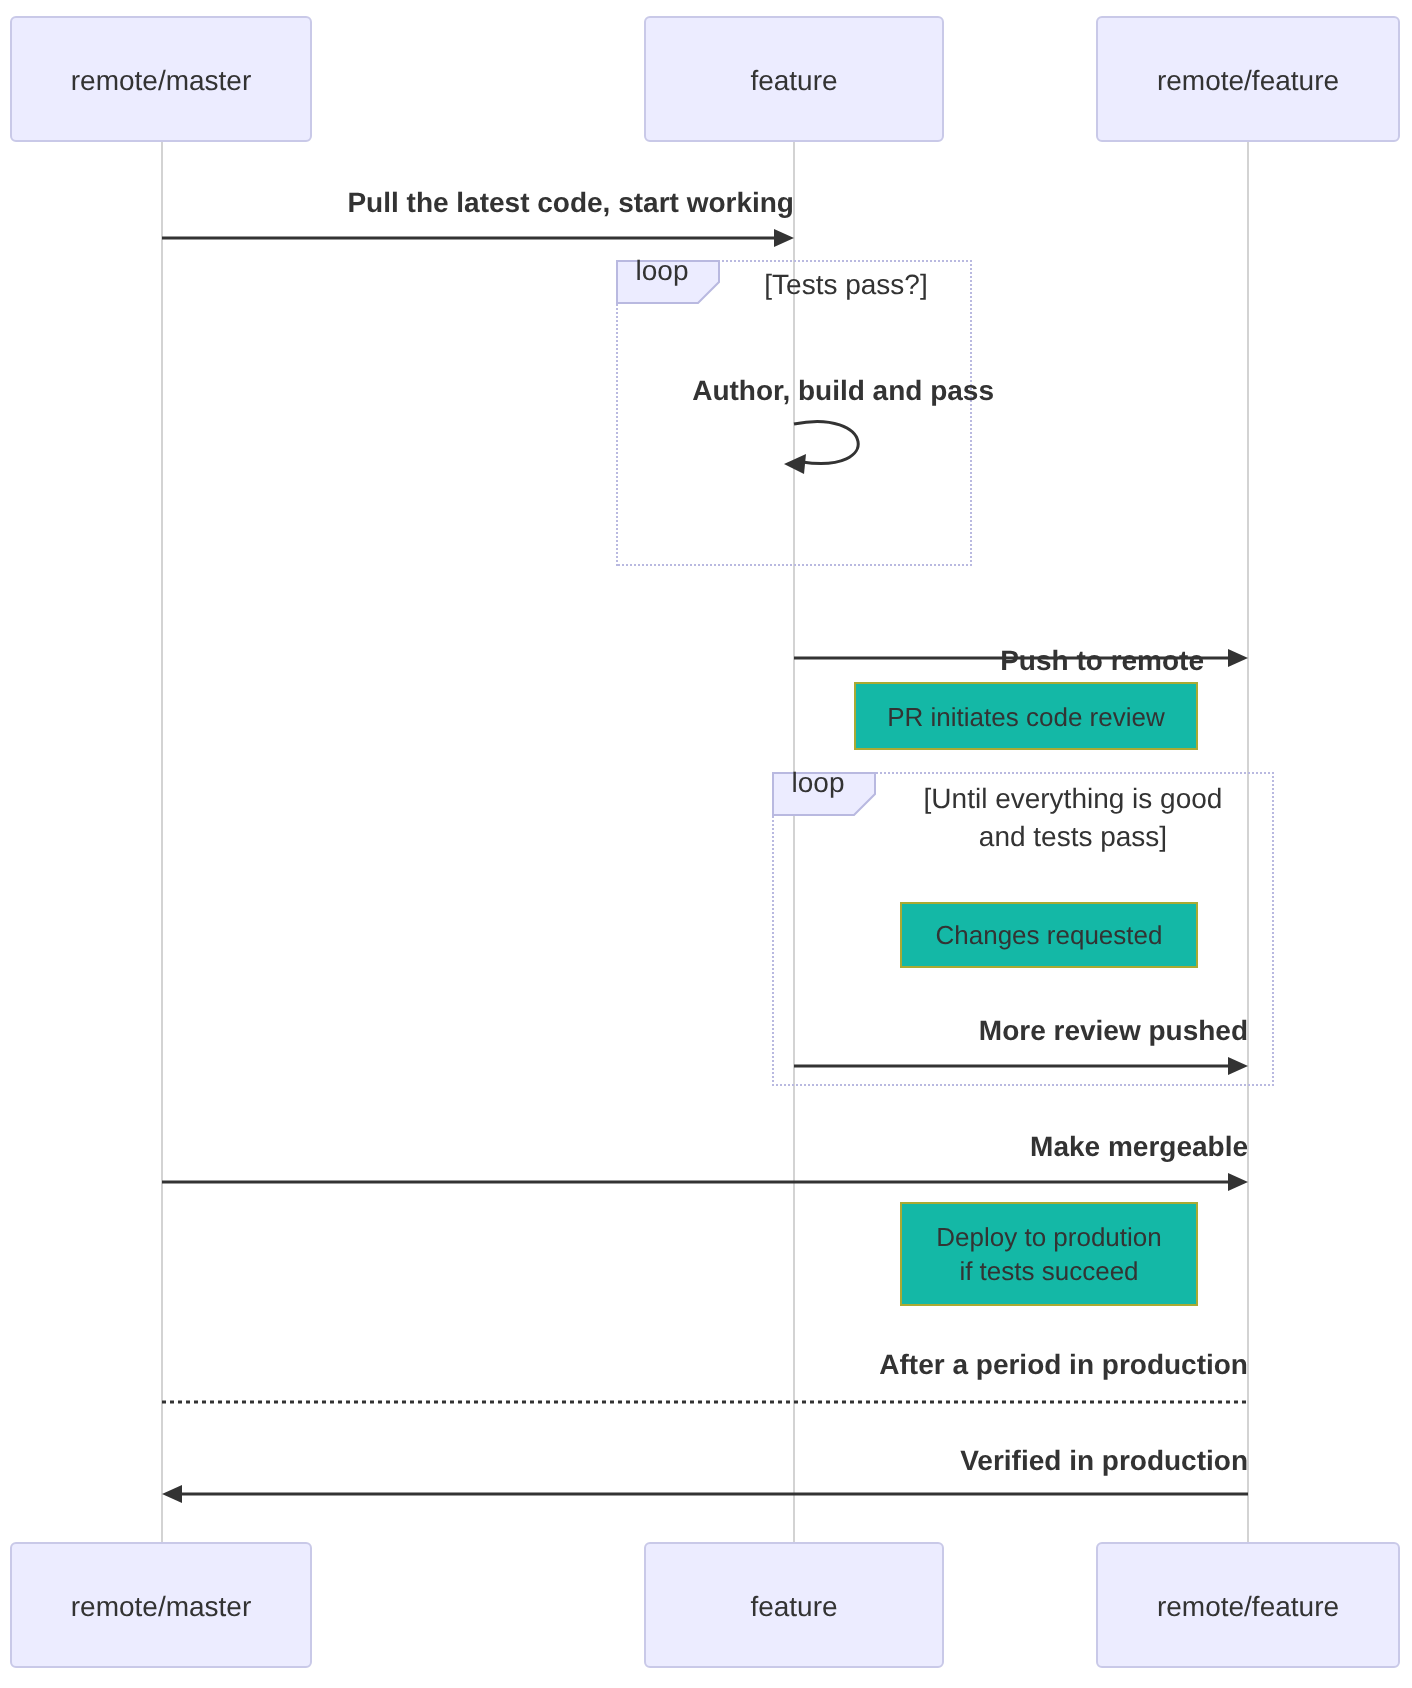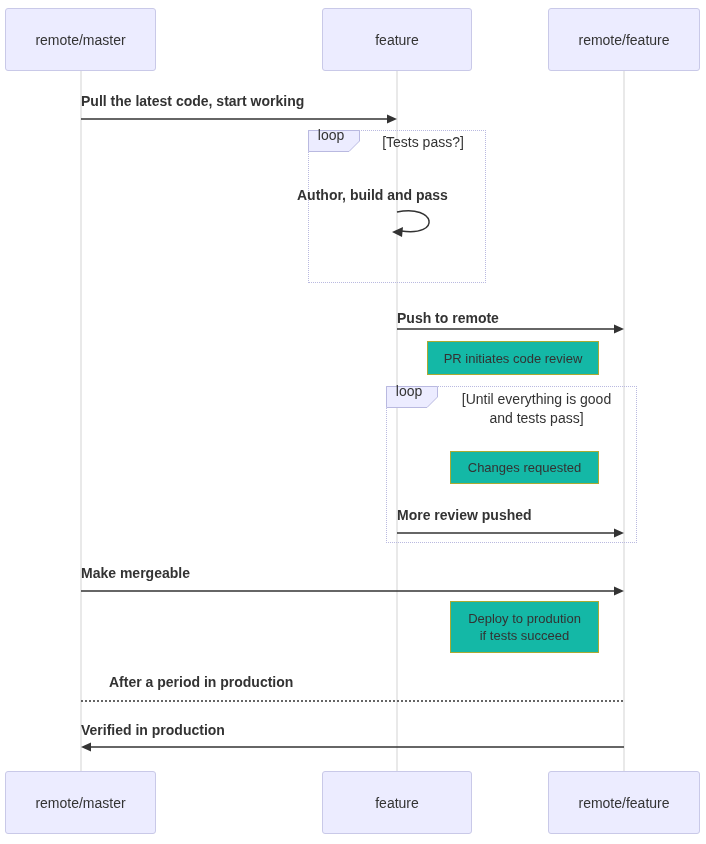--- a/index.html
+++ b/index.html
@@ -32,21 +32,21 @@
     justify-content: center;
     font-size: 14px;
     color: #333;
   }
 
   .msg {
     position: absolute;
     font-size: 14px;
     font-weight: 700;
     color: #333;
-    text-align: left;
+    text-align: right;
     line-height: 18px;
   }
 
   .loop-frame {
     position: absolute;
     border: 1px dotted #b9b9e0;
   }
 
   .loop-label {
     position: absolute;
@@ -135,21 +135,21 @@
   <div class="loop-label" style="left:308px; top:130px;">
     <svg width="52" height="22" style="position:absolute; inset:0;">
       <polygon points="0.5,0.5 51.5,0.5 51.5,11 41,21.5 0.5,21.5" fill="#ECECFF" stroke="#b9b9e0" stroke-width="1"></polygon>
     </svg>
     <span class="tab-text">loop</span>
   </div>
   <div class="loop-cond" style="left:360px; top:133px; width:126px;">[Tests pass?]</div>
 
   <div class="msg" style="left:297px; top:186px; width:200px;">Author, build and pass</div>
 
-  <div class="msg" style="left:397px; top:309px; width:205px;">Push to remote</div>
+  <div class="msg" style="left:397px; top:321px; width:205px;">Push to remote</div>
 
   <div class="note" style="left:427px; top:341px; width:172px; height:34px;">
     <span>PR initiates code review</span>
   </div>
 
   <div class="loop-frame" style="left:386px; top:386px; width:251px; height:157px;"></div>
   <div class="loop-label" style="left:386px; top:386px;">
     <svg width="52" height="22" style="position:absolute; inset:0;">
       <polygon points="0.5,0.5 51.5,0.5 51.5,11 41,21.5 0.5,21.5" fill="#ECECFF" stroke="#b9b9e0" stroke-width="1"></polygon>
     </svg>
@@ -166,21 +166,21 @@
 
   <div class="msg" style="left:397px; top:506px; width:227px;">More review pushed</div>
 
   <div class="msg" style="left:81px; top:564px; width:543px;">Make mergeable</div>
 
   <div class="note" style="left:450px; top:601px; width:149px; height:52px;">
     <span>Deploy to prodution</span>
     <span>if tests succeed</span>
   </div>
 
-  <div class="msg" style="left:81px; top:673px; width:543px;margin-left:28px;">After a period in production</div>
+  <div class="msg" style="left:81px; top:673px; width:543px;">After a period in production</div>
 
   <div class="msg" style="left:81px; top:721px; width:543px;">Verified in production</div>
 
   <div class="actor" style="left:5px; top:771px; width:151px;">
     <span>remote/master</span>
   </div>
   <div class="actor" style="left:322px; top:771px; width:150px;">
     <span>feature</span>
   </div>
   <div class="actor" style="left:548px; top:771px; width:152px;">

